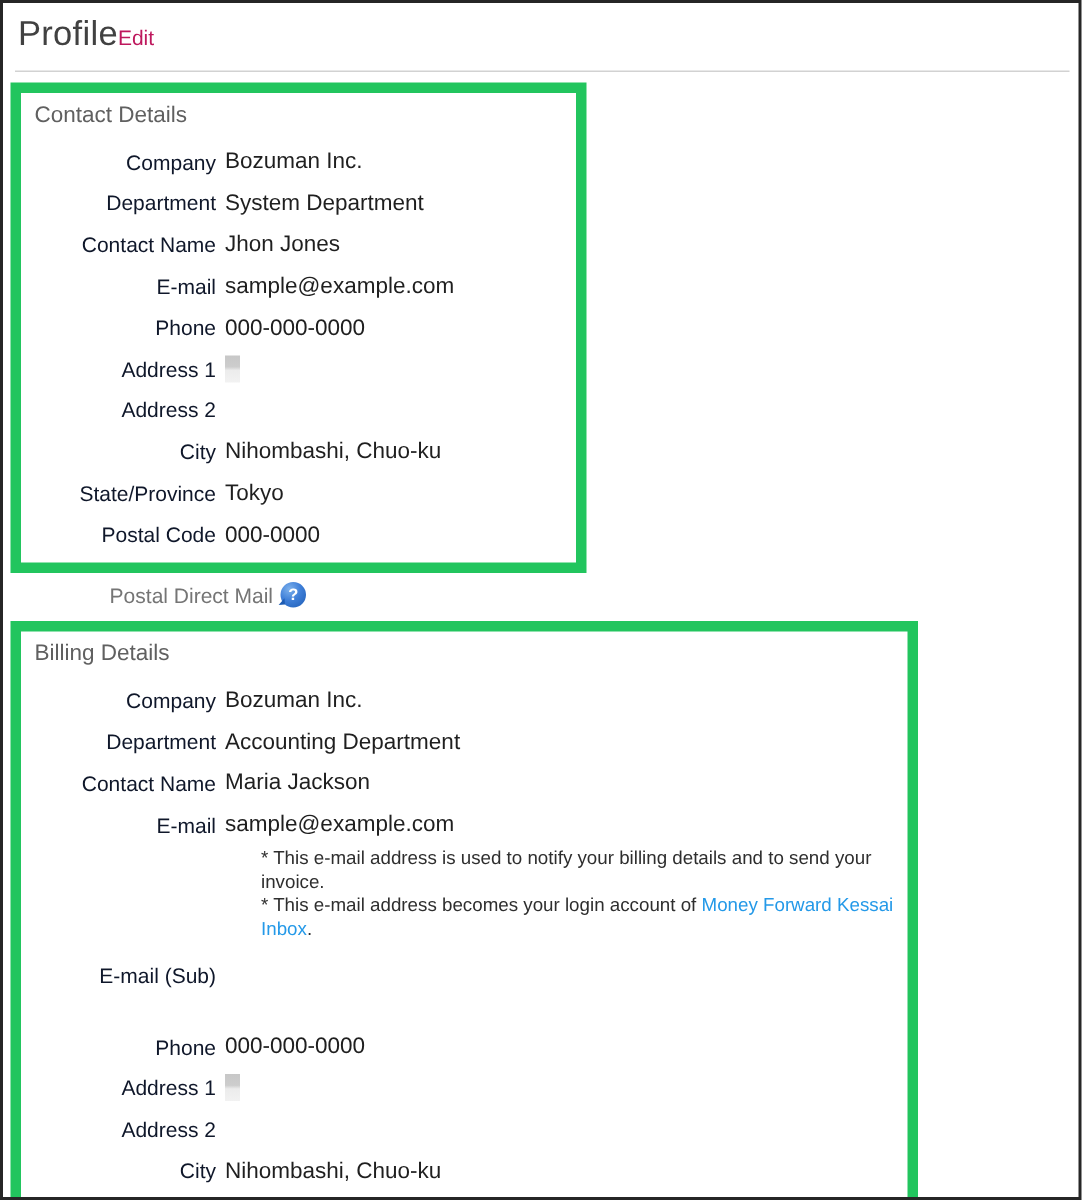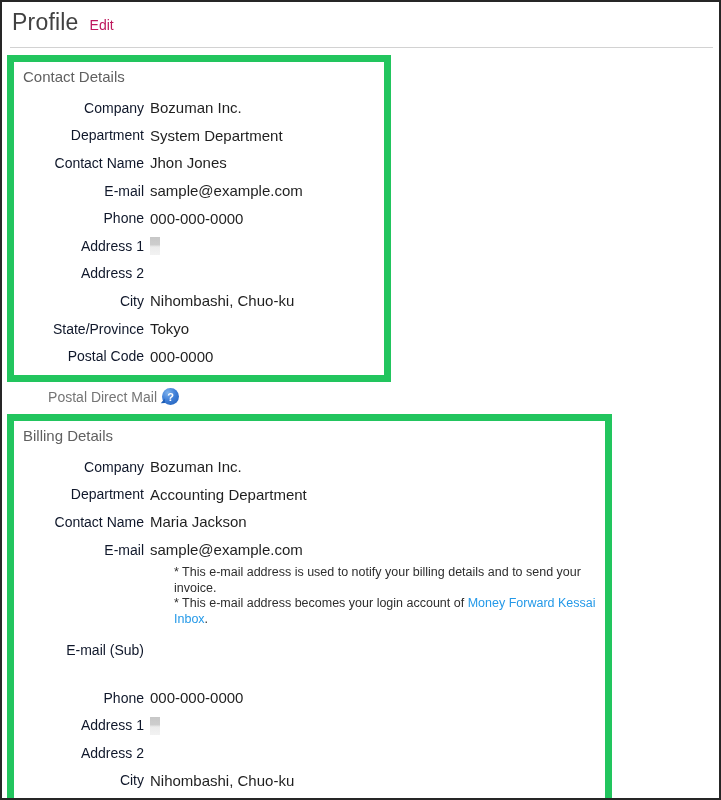--- a/index.html
+++ b/index.html
@@ -3,40 +3,40 @@
 <meta charset="utf-8">
 <style>
   * { margin:0; padding:0; box-sizing:border-box; }
   html,body { background:#fff; }
   body {
     width:721px; height:800px;
     border:2px solid #262626;
     font-family:"Liberation Sans", sans-serif;
     overflow:hidden;
   }
-  .header { margin:7px 0 0 10px; display:flex; align-items:baseline; gap:11px; }
+  .header { margin:7px 0 0 10px; display:flex; align-items:baseline; }
   .page-title { font-size:23px; font-weight:400; color:#414141; letter-spacing:.2px; }
   .edit-link { font-size:14px; color:#be185d; text-decoration:none; cursor:pointer; }
   .divider { height:1px; background:#d2d2d2; border:none; margin:11px 6px 7px 8px; }
 
   .redbox { border:7px solid #22c55e; margin-left:5px; padding:4px 0 5px; }
   .contact-box { width:384px; }
   .billing-box { width:605px; }
   .section-heading { font-size:15px; font-weight:400; color:#606060; margin:2px 0 9px 9px; }
 
   .row { display:flex; align-items:center; height:27.6px; }
   .field-label { width:130px; flex:none; text-align:right; font-size:14px; color:#0f172a; }
   .field-value { margin-left:6px; font-size:15px; color:#1f1f1f; }
   .redacted {
     display:inline-block; width:10px; height:18px; vertical-align:middle;
     background:linear-gradient(180deg,#c7c7c7 0%,#cdcdcd 42%,#ececec 55%,#f2f2f2 100%);
   }
 
   .mail-row { display:flex; align-items:center; height:24px; margin:3px 0 5px; }
-  .mail-label { width:155px; flex:none; text-align:right; font-size:14px; color:#757575; }
+  .mail-label { width:180px; flex:none; text-align:right; font-size:14px; color:#757575; }
   .help-icon {
     width:17px; height:17px; margin-left:5px; flex:none; position:relative;
     border-radius:50%;
     background:radial-gradient(circle at 35% 28%, #7db1ec 0%, #3f7fd8 45%, #1d5cb4 100%);
     color:#fff; font-size:11px; font-weight:bold;
     display:flex; align-items:center; justify-content:center;
     cursor:pointer;
   }
   .help-icon::after {
     content:""; position:absolute; left:0px; bottom:-1px;

